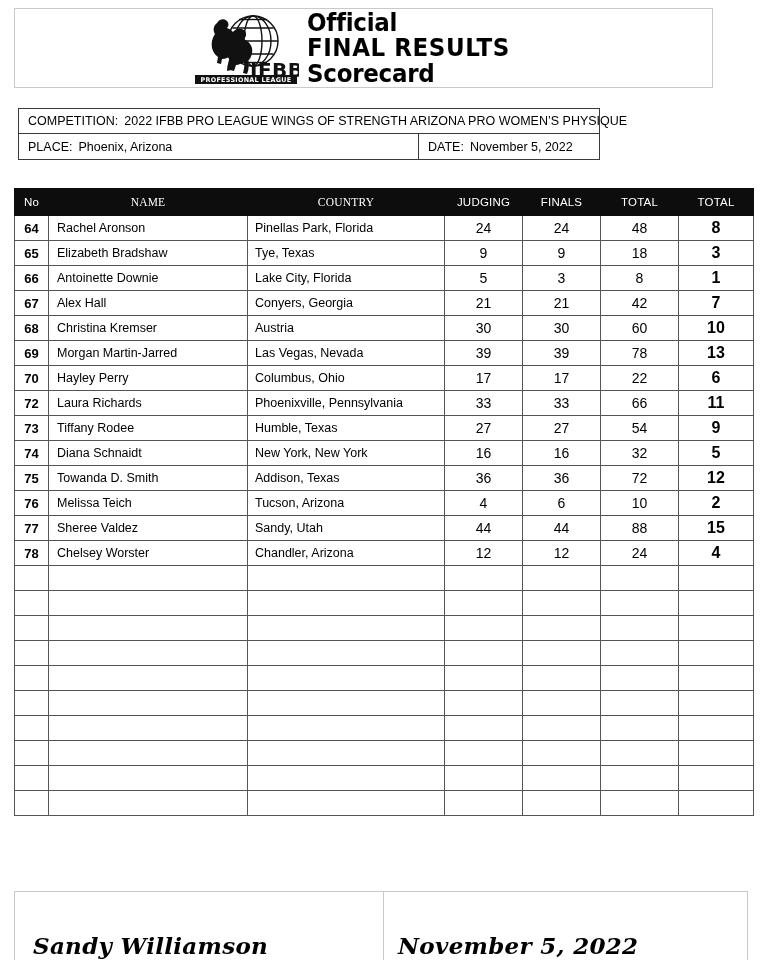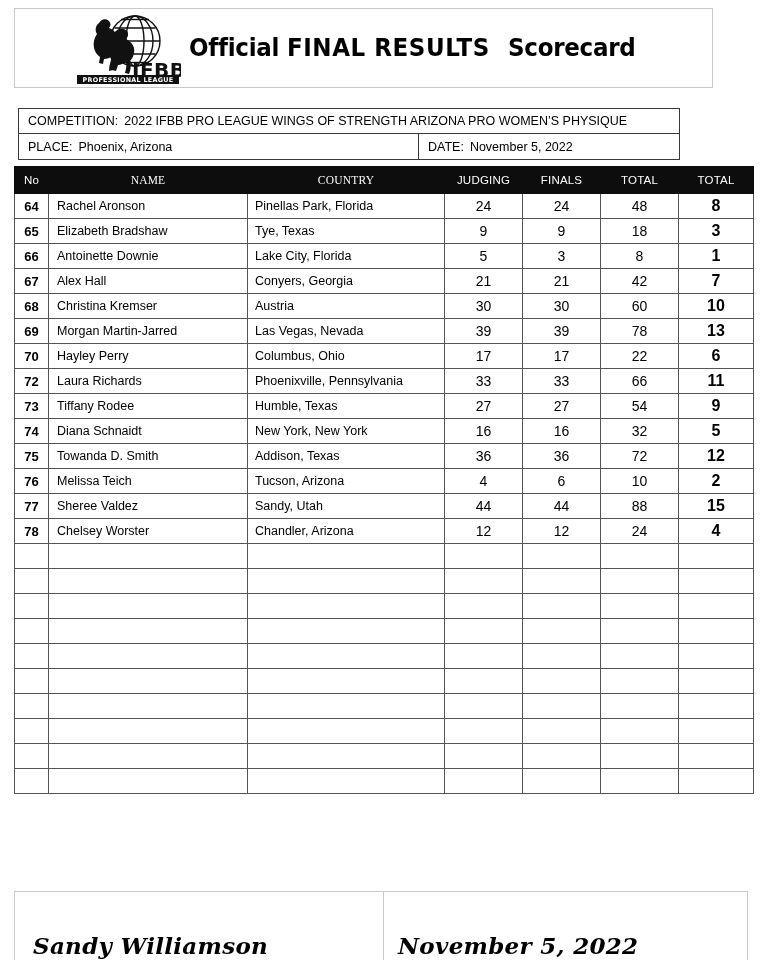--- a/index.html
+++ b/index.html
@@ -35,40 +35,41 @@
     gap: 8px;
     transform: translateX(-6px);
   }
   .logo {
     width: 112px;
     height: 74px;
     position: relative;
   }
   .title-block {
     display: flex;
+    flex-direction: column;
     justify-content: center;
     line-height: 1.02;
   }
   .title-line {
     font-family: "DejaVu Sans", sans-serif;
     font-weight: bold;
     font-size: 25px;
     letter-spacing: -0.3px;
     transform: scaleX(0.92);
     transform-origin: left center;
     white-space: nowrap;
   }
   .title-line.l2 { letter-spacing: 0.6px; }
 
   
   .infobox {
     position: absolute;
     left: 18px;
     top: 108px;
-    width: 662px;
+    width: 582px;
     height: 52px;
     border: 1.5px solid #3a3a3a;
     box-sizing: border-box;
   }
   .info-row {
     height: 50%;
     box-sizing: border-box;
     display: flex;
     align-items: center;
   }
@@ -83,21 +84,21 @@
     box-sizing: border-box;
   }
   .info-cell.place { width: 400px; border-right: 1.5px solid #3a3a3a; }
   .info-cell.date  { flex: 1; }
   .info-label { margin-right: 6px; }
 
   
   .results {
     position: absolute;
     left: 14px;
-    top: 166px;
+    top: 188px;
     width: 739px;
     border-collapse: collapse;
     table-layout: fixed;
     font-size: 12.5px;
   }
   .results th, .results td {
     border: 1px solid #555555;
     box-sizing: border-box;
     padding: 0;
     height: 25px;

